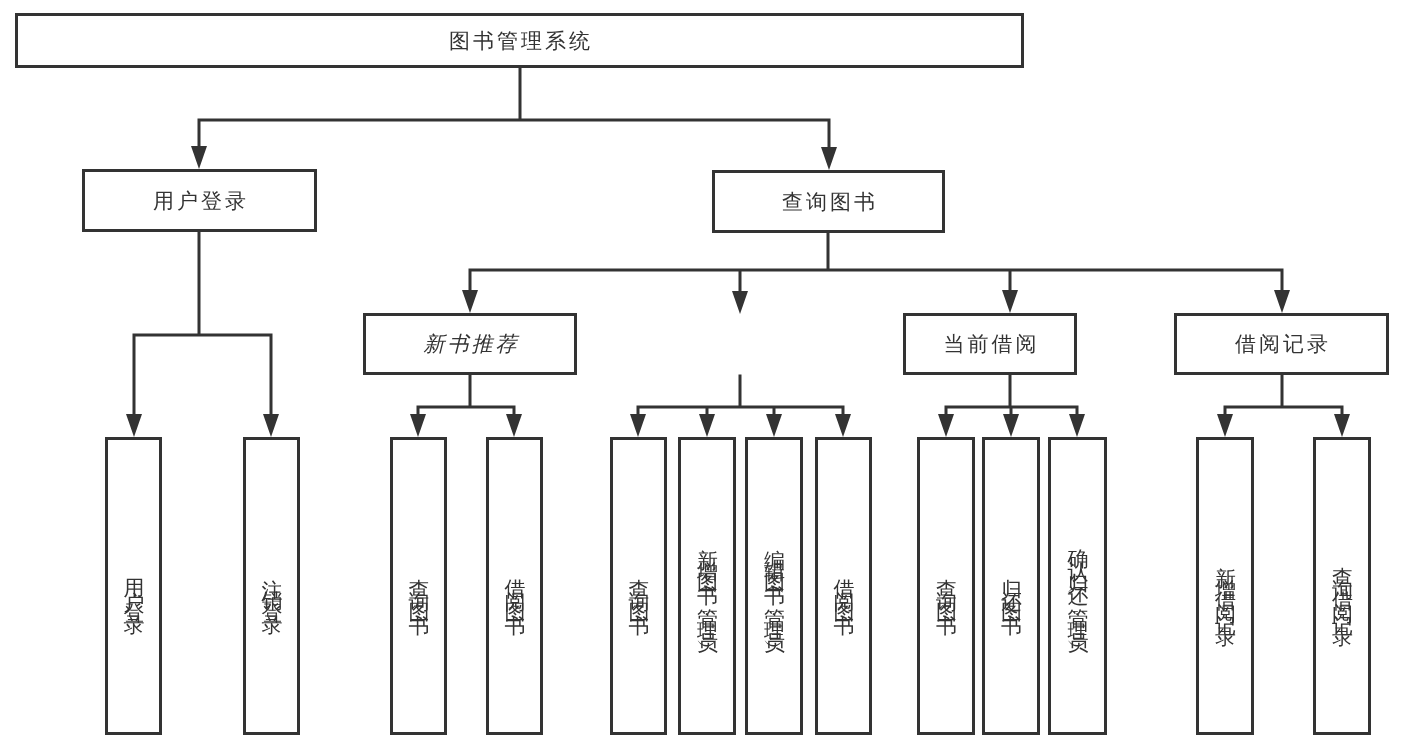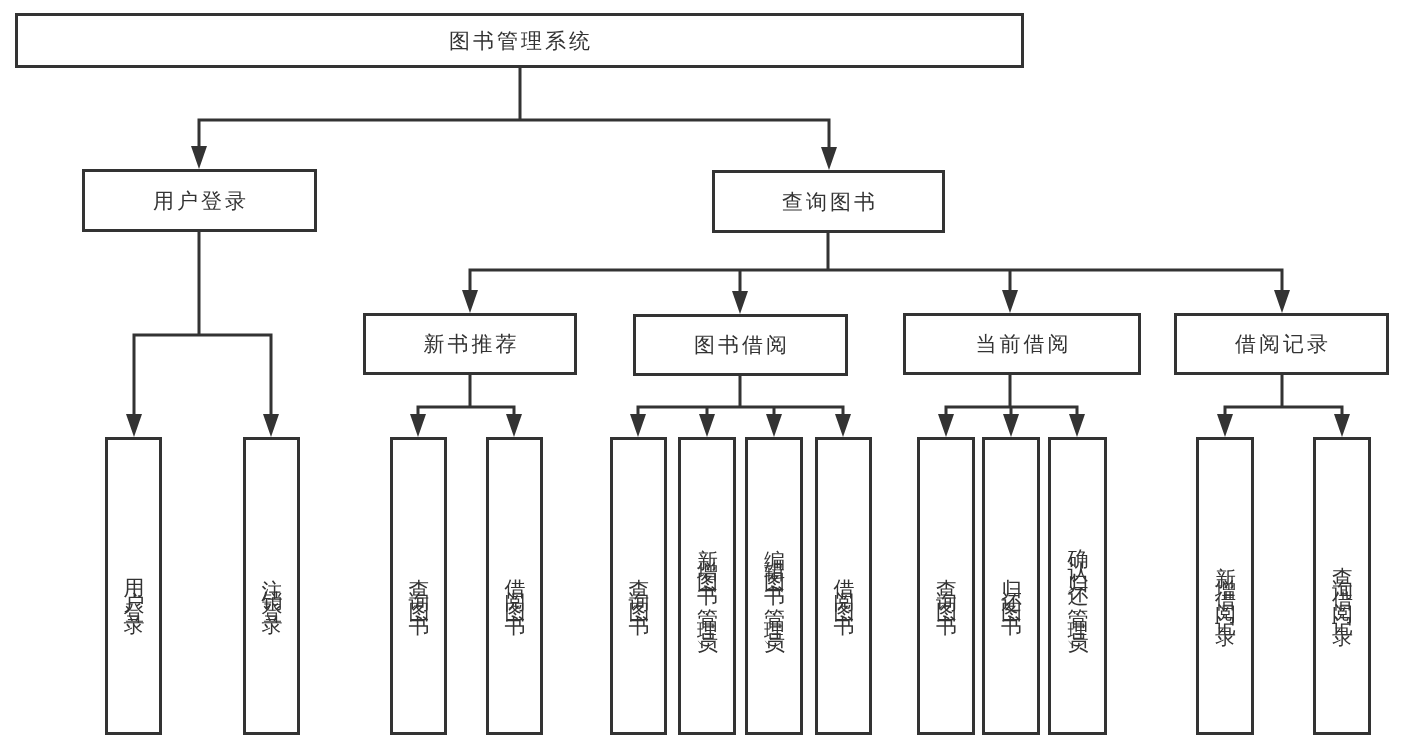--- a/index.html
+++ b/index.html
@@ -21,23 +21,23 @@
   }
   .node.h span{font-size:21px;letter-spacing:3px;text-indent:3px;white-space:nowrap;}
   .node.v span{
     writing-mode:vertical-rl;text-orientation:mixed;
     font-size:21px;line-height:1;letter-spacing:12px;white-space:nowrap;
   }
   
   .n-root{left:15px;top:13px;width:1009px;height:55px;}
   .n-user-login{left:82px;top:169px;width:235px;height:63px;}
   .n-book-mgmt{left:712px;top:170px;width:233px;height:63px;}
-  .n-nbr{left:363px;top:313px;width:214px;height:62px;}
+  .n-nbr{left:363px;top:313px;width:214px;height:62px;font-style:italic;}
   .n-bb{left:633px;top:314px;width:215px;height:62px;}
-  .n-cb{left:903px;top:313px;width:238px;height:62px;}
+  .n-cb{left:903px;top:313px;width:174px;height:62px;}
   .n-br{left:1174px;top:313px;width:215px;height:62px;justify-content:center;}
   .leaf{top:437px;height:298px;}
   .l-a1{left:105px;width:57px;}
   .l-a2{left:243px;width:57px;}
   .l-b1{left:390px;width:57px;}
   .l-b2{left:486px;width:57px;}
   .l-c1{left:610px;width:57px;}
   .l-c2{left:678px;width:58px;}
   .l-c3{left:745px;width:58px;}
   .l-c4{left:815px;width:57px;}
@@ -100,23 +100,20 @@
   <div class="node h n-user-login">
     <span>用户登录</span>
   </div>
   <div class="node h n-book-mgmt">
     <span>查询图书</span>
   </div>
 
   <div class="node h n-nbr">
     <span>新书推荐</span>
   </div>
-  <div class="node h n-bb">
-    <span>图书借阅</span>
-  </div>
   <div class="node h n-cb">
     <span>当前借阅</span>
   </div>
   <div class="node h n-br">
     <span>借阅记录</span>
   </div>
 
   <div class="node v leaf l-a1">
     <span>用户登录</span>
   </div>

